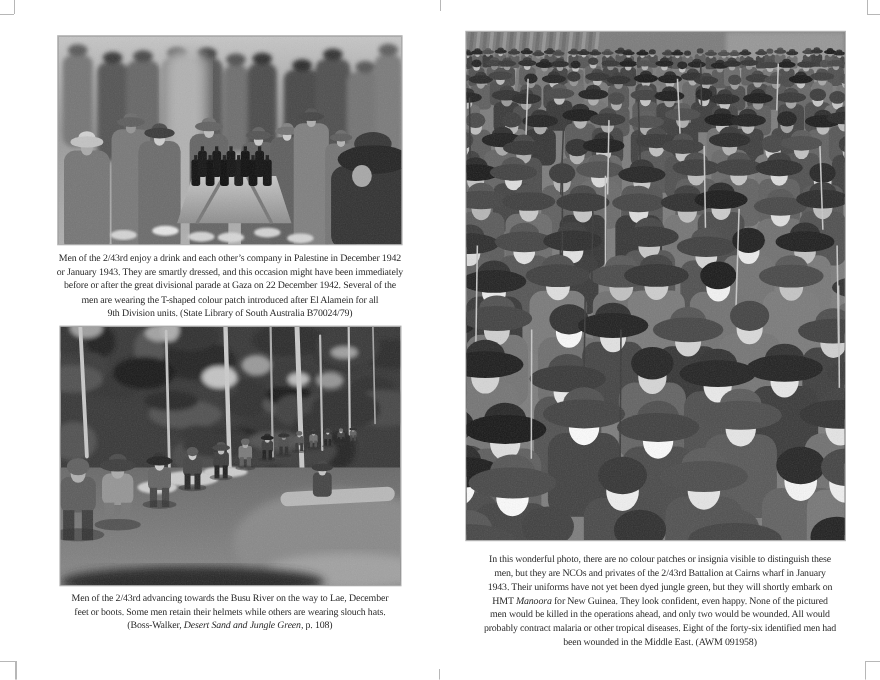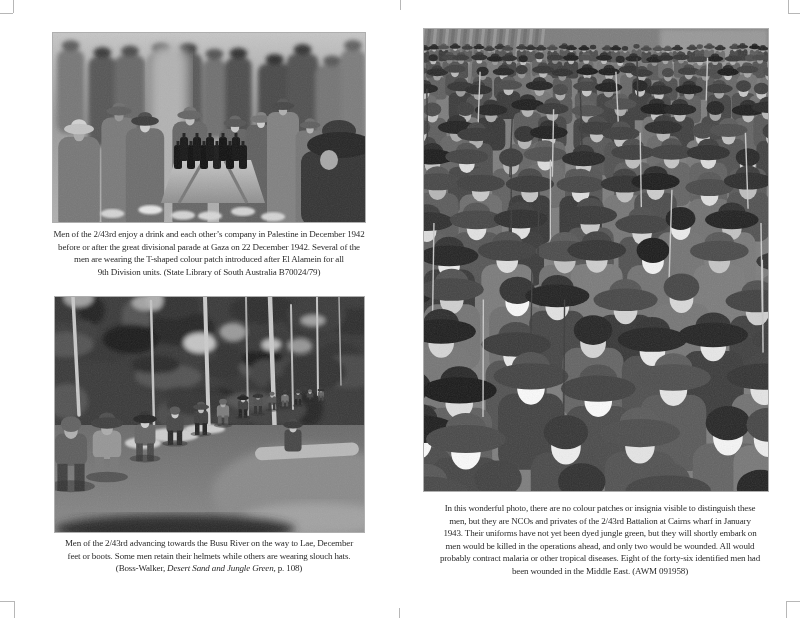--- a/index.html
+++ b/index.html
@@ -155,20 +155,21 @@
           <ellipse cx="97.39982077451414" cy="176.7877572592291" rx="12" ry="4.5" fill="rgb(229,229,229)" filter="url(#b1)"></ellipse>
           <ellipse cx="129.95229335127038" cy="182.19435480152924" rx="12" ry="4.5" fill="rgb(212,212,212)" filter="url(#b1)"></ellipse>
           <ellipse cx="156.95632113653994" cy="182.8893418269648" rx="12" ry="4.5" fill="rgb(215,215,215)" filter="url(#b1)"></ellipse>
           <ellipse cx="190.0179952625269" cy="178.4463772896893" rx="12" ry="4.5" fill="rgb(211,211,211)" filter="url(#b1)"></ellipse>
           <ellipse cx="220.05293627178898" cy="183.69991995752787" rx="12" ry="4.5" fill="rgb(212,212,212)" filter="url(#b1)"></ellipse>
           <rect x="0" y="0" width="312" height="189" filter="url(#grain)" opacity="0.22"></rect>
         </svg>
     </figure>
     <div class="caption" id="cap1">
         <div class="cap-line"><span>Men of the 2/43rd enjoy a drink and each other’s company in Palestine in December 1942</span></div>
+        <div class="cap-line"><span>or January 1943. They are smartly dressed, and this occasion might have been immediately</span></div>
         <div class="cap-line"><span>before or after the great divisional parade at Gaza on 22 December 1942. Several of the</span></div>
         <div class="cap-line"><span>men are wearing the T-shaped colour patch introduced after El Alamein for all</span></div>
         <div class="cap-line"><span>9th Division units. (State Library of South Australia B70024/79)</span></div>
       </div>
 
     <figure class="photo" id="ph2box">
       <svg id="ph2" viewBox="0 0 309 235" preserveAspectRatio="none">
           <rect x="0" y="0" width="309" height="235" fill="rgb(58,58,58)"></rect>
           <g filter="url(#b2)">
             <ellipse cx="0.05562200632673782" cy="2.9935570205531814" rx="21.094137851658342" ry="14.136389445111337" fill="rgb(40,40,40)"></ellipse>
@@ -1041,20 +1042,21 @@
           <rect x="298.9993973096364" y="480.65920832482834" width="75.05000000000001" height="86.90000000000002" rx="17.775000000000002" fill="rgb(59,59,59)"></rect>
           <ellipse cx="336.5243973096364" cy="474.33920832482835" rx="15.800000000000004" ry="18.960000000000004" fill="rgb(250,250,250)"></ellipse>
           <ellipse cx="336.5243973096364" cy="458.9342083248283" rx="23.700000000000003" ry="18.170000000000005" fill="rgb(35,35,35)"></ellipse>
           <rect x="0" y="0" width="344" height="462" filter="url(#grain)" opacity="0.25"></rect>
         </svg>
     </figure>
     <div class="caption" id="cap3">
         <div class="cap-line"><span>In this wonderful photo, there are no colour patches or insignia visible to distinguish these</span></div>
         <div class="cap-line"><span>men, but they are NCOs and privates of the 2/43rd Battalion at Cairns wharf in January</span></div>
         <div class="cap-line"><span>1943. Their uniforms have not yet been dyed jungle green, but they will shortly embark on</span></div>
+        <div class="cap-line"><span>HMT </span><i>Manoora</i><span> for New Guinea. They look confident, even happy. None of the pictured</span></div>
         <div class="cap-line"><span>men would be killed in the operations ahead, and only two would be wounded. All would</span></div>
         <div class="cap-line"><span>probably contract malaria or other tropical diseases. Eight of the forty-six identified men had</span></div>
         <div class="cap-line"><span>been wounded in the Middle East. (AWM 091958)</span></div>
       </div>
   </div>
 
   <svg id="cropmarks">
     <line x1="13.5" y1="0" x2="13.5" y2="13"></line>
       <line x1="0" y1="13.5" x2="13" y2="13.5"></line>
     <line x1="788.5" y1="0" x2="788.5" y2="13"></line>

